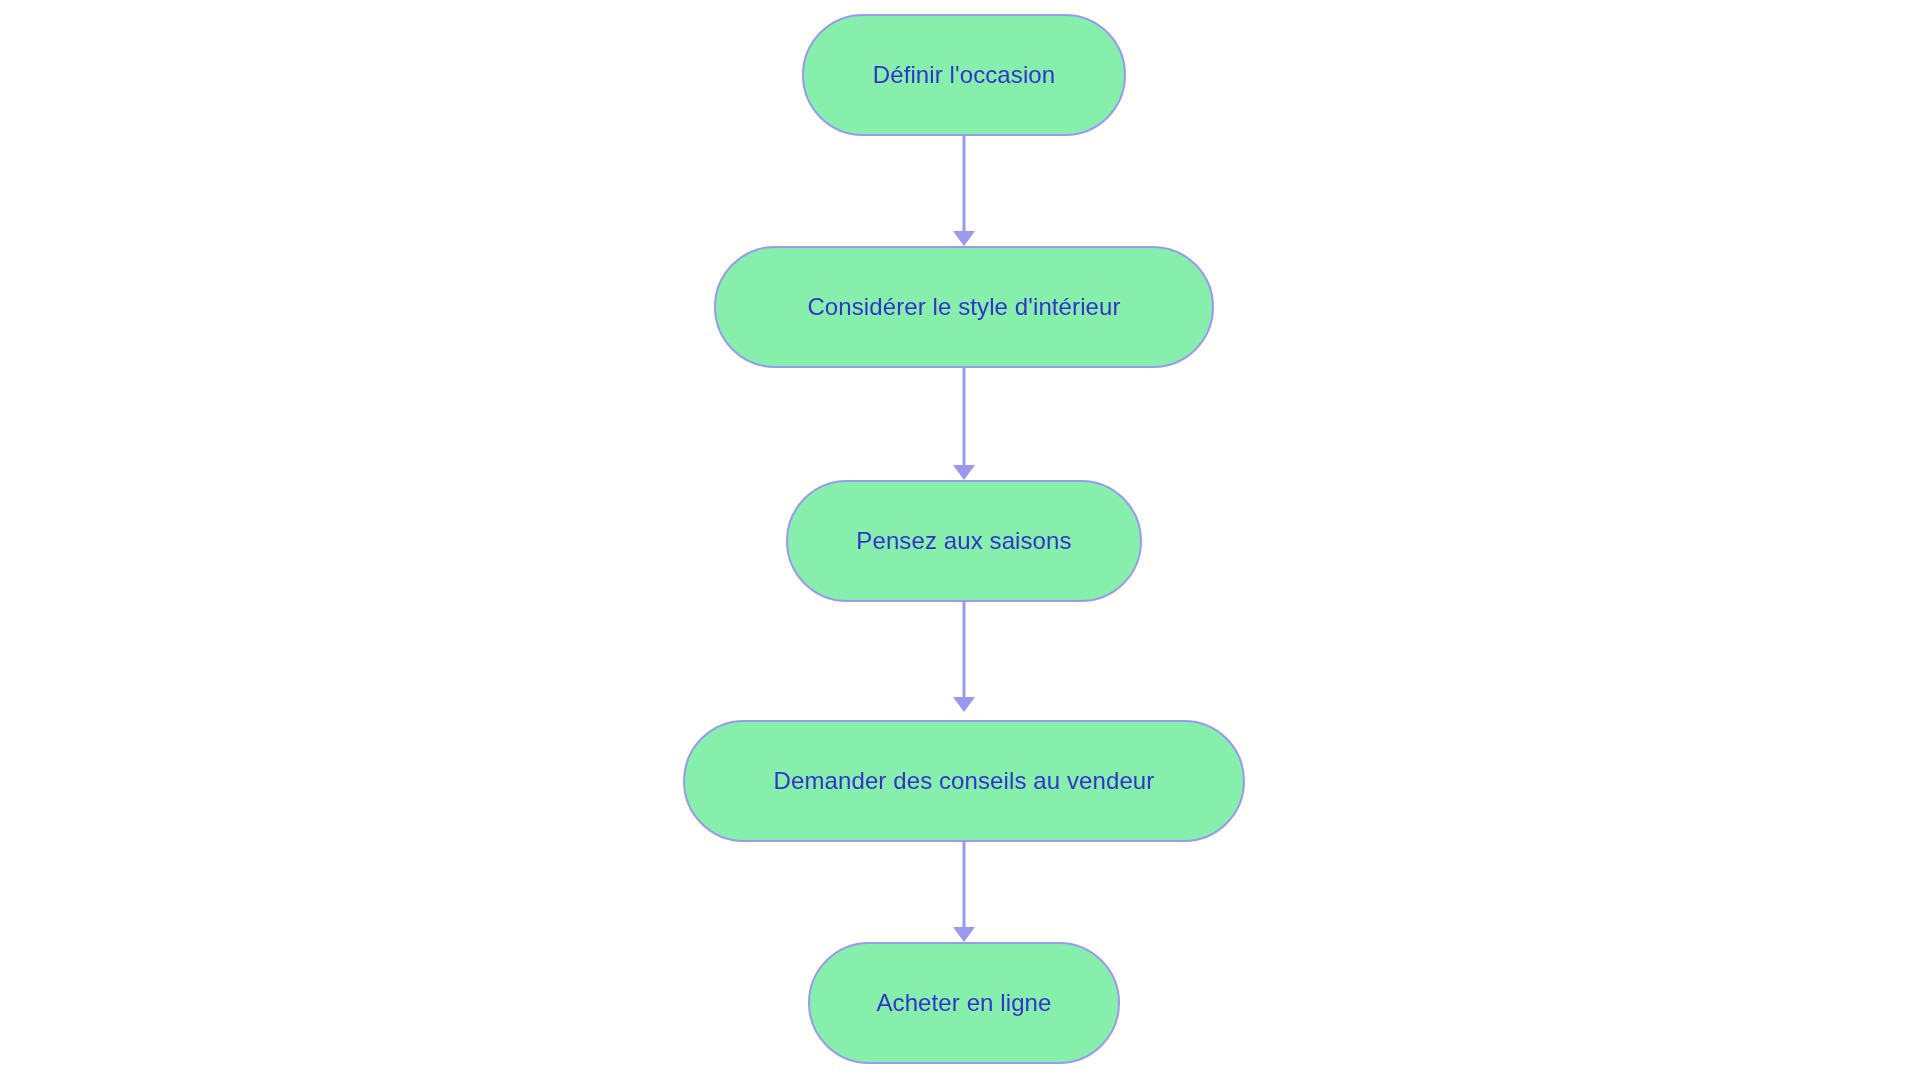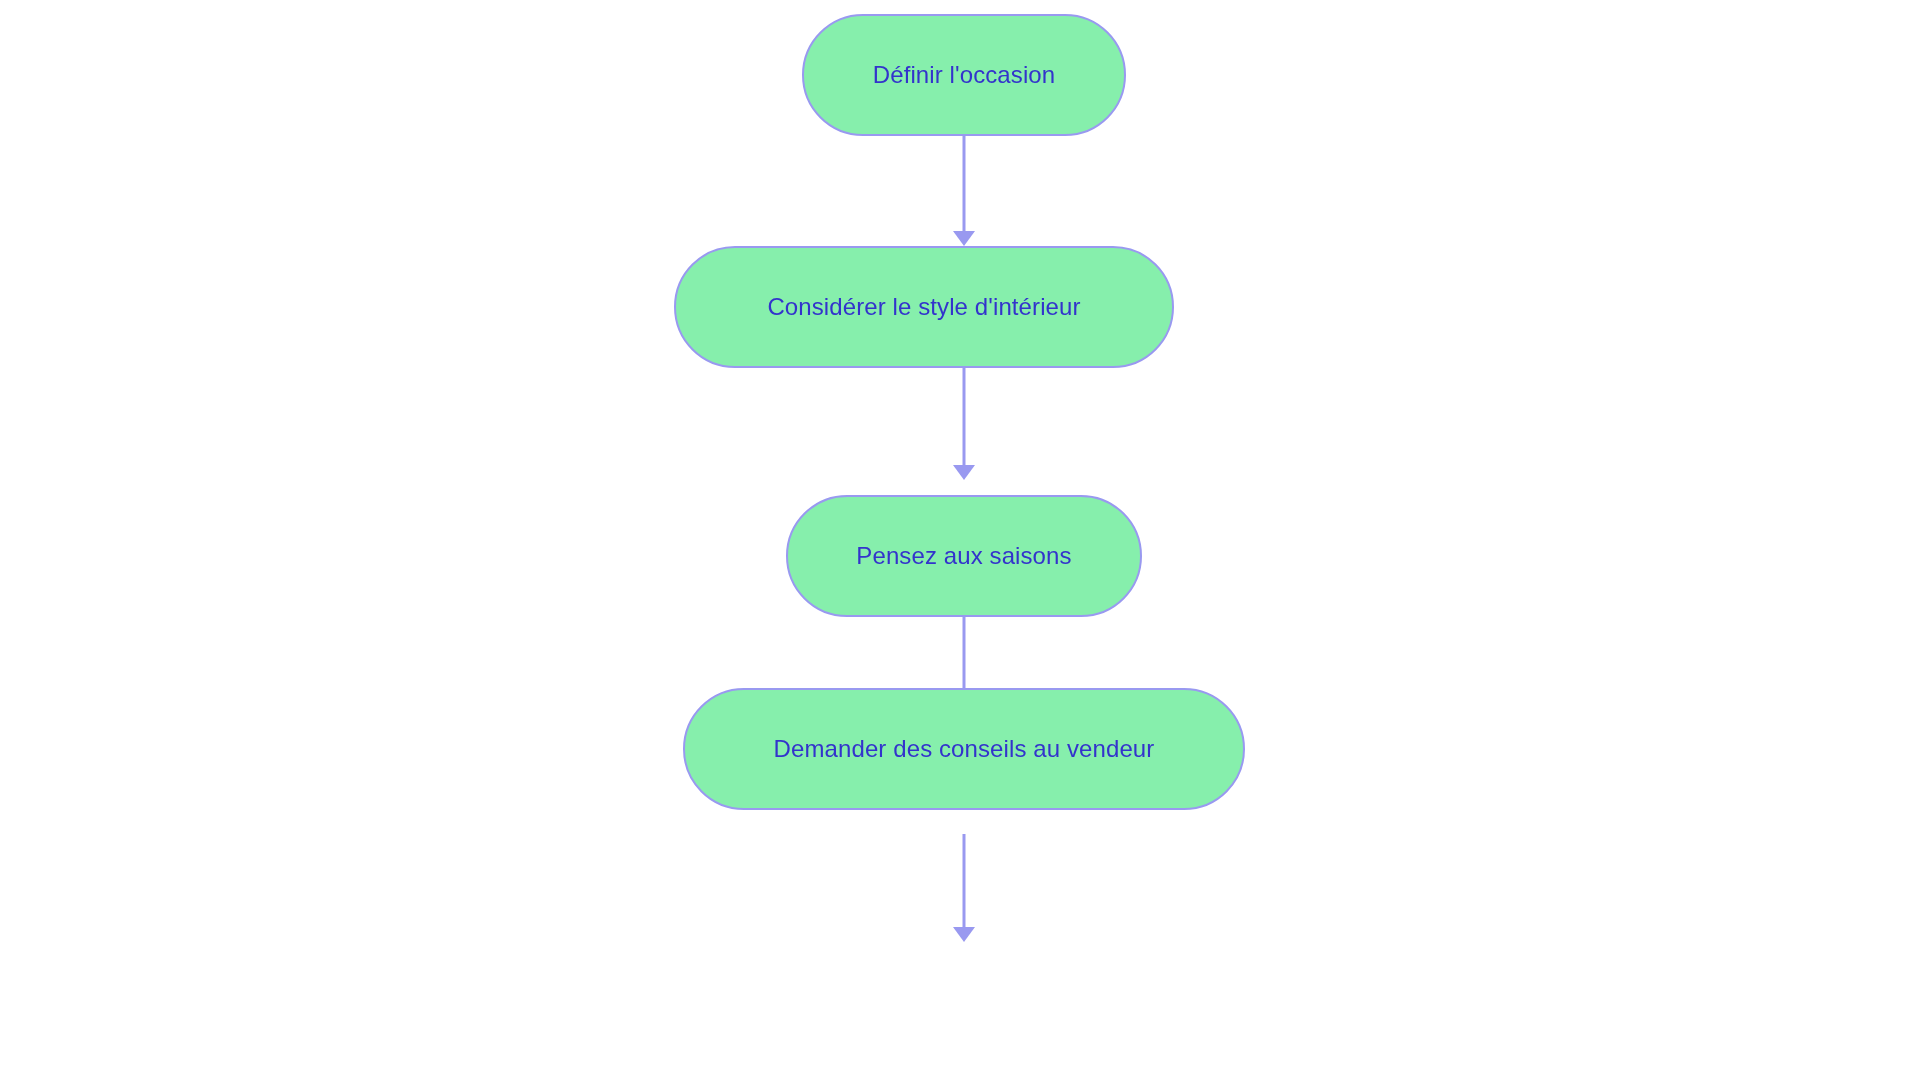--- a/index.html
+++ b/index.html
@@ -71,22 +71,25 @@
     </div>
     <div class="connector" style="left: 964px; top: 834px; width: 22px; height: 108px;">
       <svg width="22" height="108" viewBox="0 0 22 108">
         <rect x="9.5" y="0" width="3" height="95" fill="#9999f0"></rect>
         <polygon points="0,93 22,93 11,108" fill="#9999f0"></polygon>
       </svg>
     </div>
     <div class="node" style="left: 964px; top: 14px; width: 324px;">
       <span class="node-label">Définir l'occasion</span>
     </div>
-    <div class="node" style="left: 924px; top: 246px; width: 500px; text-align: center;">
+    <div class="node" style="left: 964px; top: 246px; width: 500px; text-align: center;">
       <span class="node-label">Considérer le style d'intérieur</span>
     </div>
-    <div class="node" style="left: 964px; top: 480px; width: 356px; margin-top: 15px;">
+    <div class="node" style="left: 964px; top: 480px; width: 356px;">
       <span class="node-label">Pensez aux saisons</span>
     </div>
-    <div class="node" style="left: 964px; top: 688px; width: 562px;">
+    <div class="node" style="left: 964px; top: 720px; width: 562px;">
       <span class="node-label">Demander des conseils au vendeur</span>
+    </div>
+    <div class="node" style="left: 964px; top: 942px; width: 312px;">
+      <span class="node-label">Acheter en ligne</span>
     </div>
   </div>
 
 </body></html>

